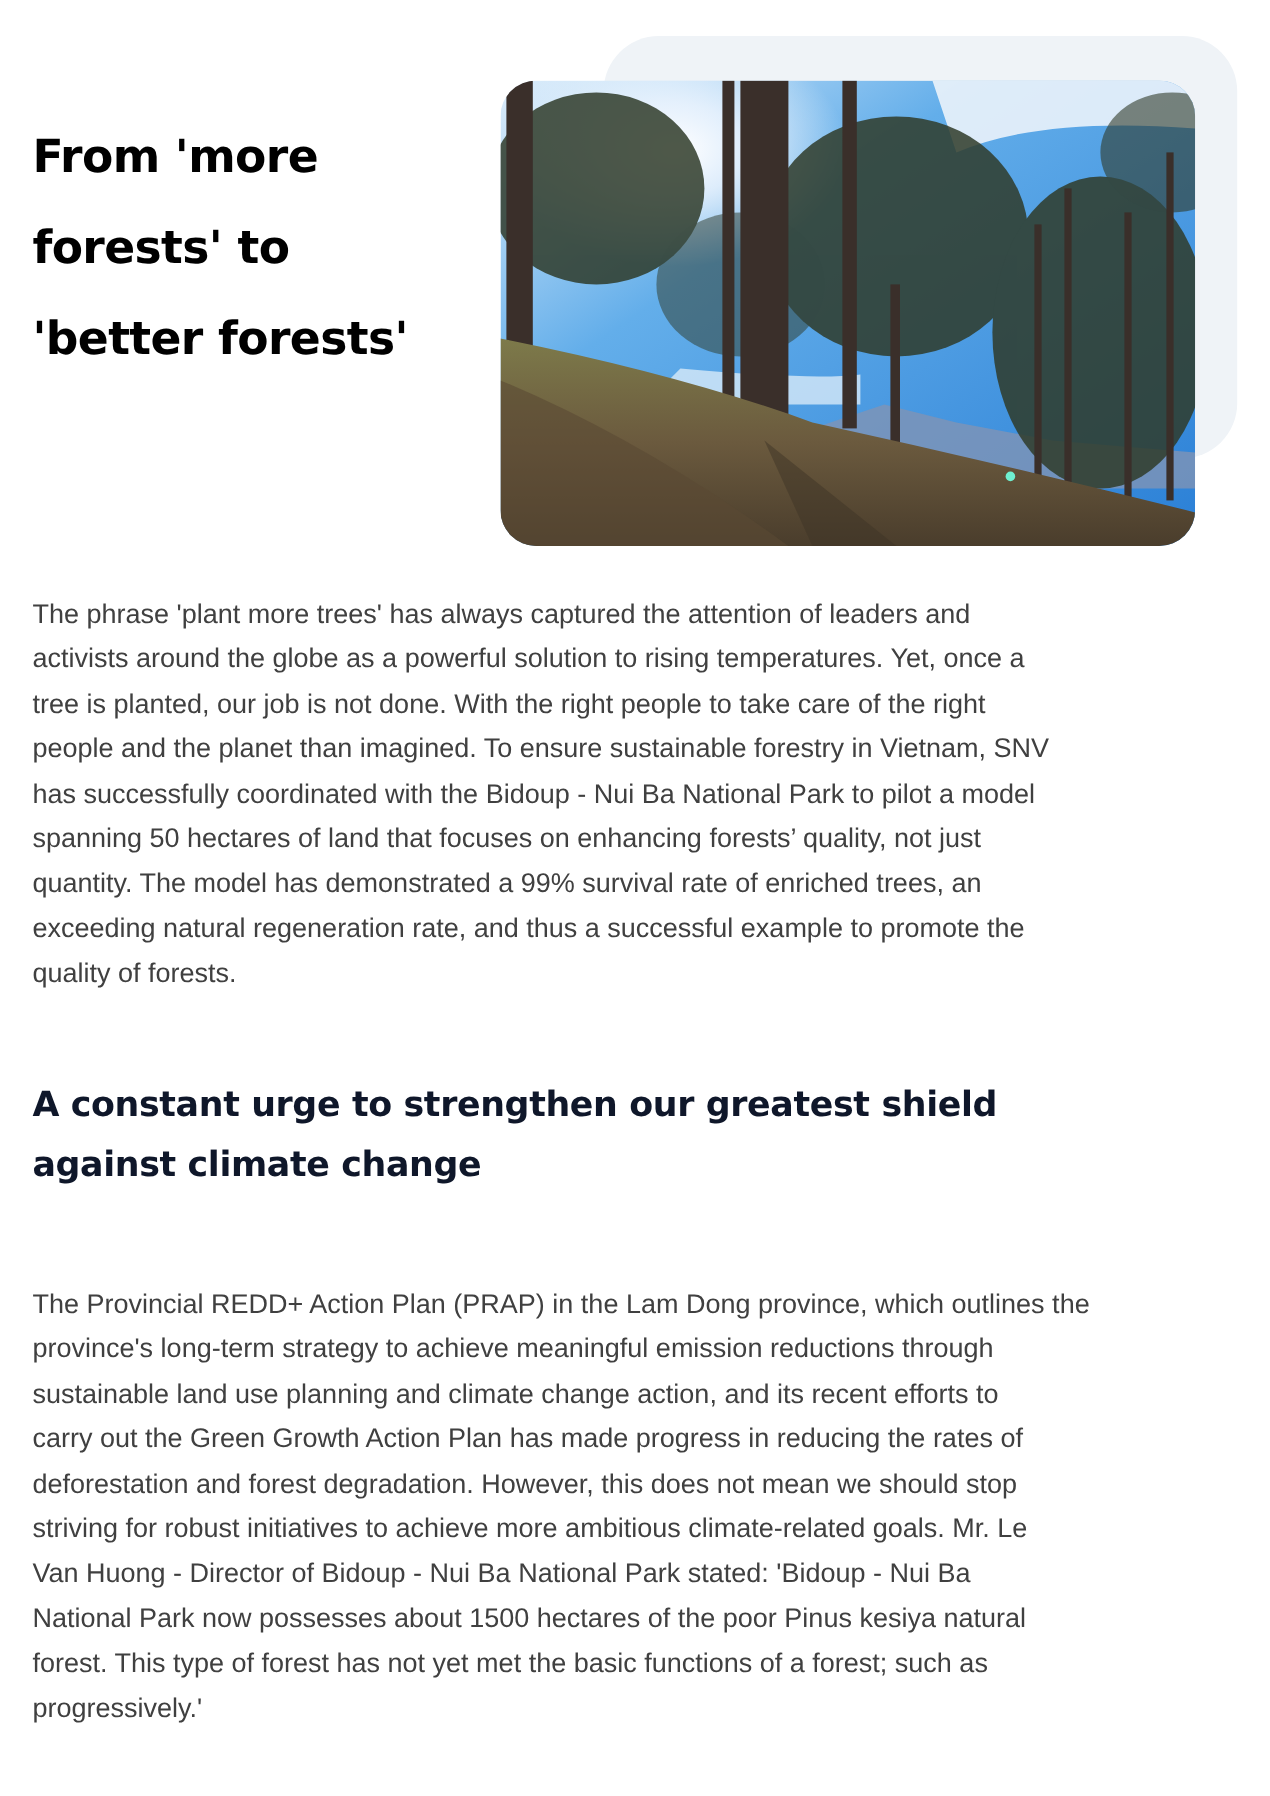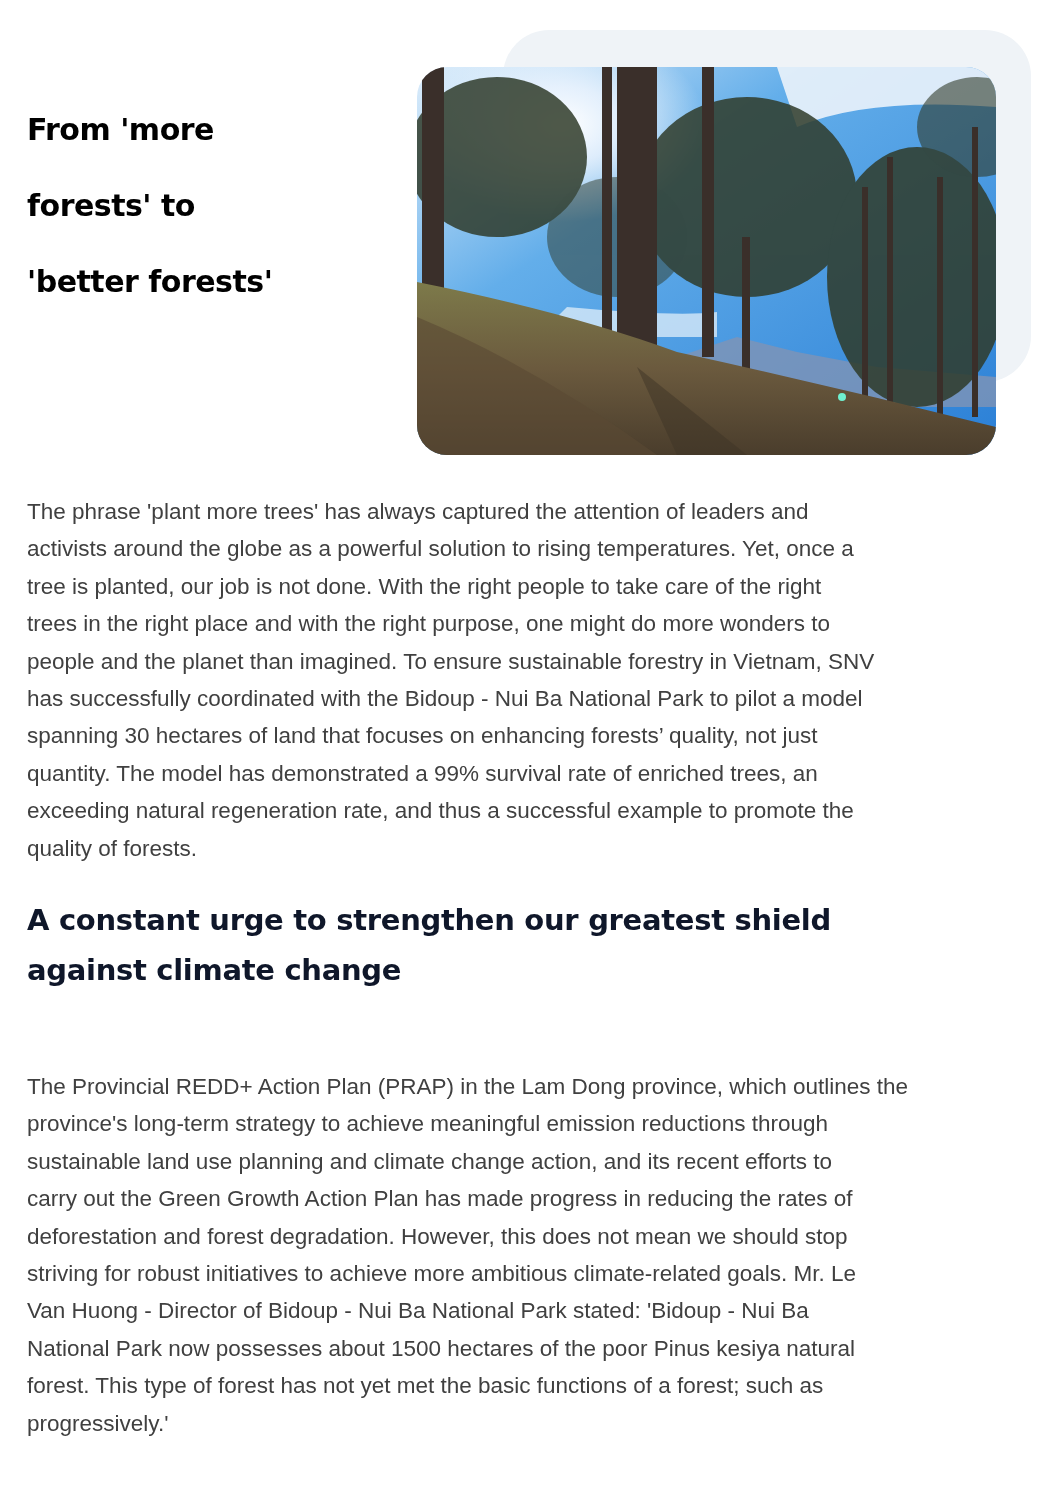--- a/index.html
+++ b/index.html
@@ -1,20 +1,20 @@
 <!DOCTYPE html>
 <html><head>
   <meta charset="utf-8">
   <style>
     html, body { margin: 0; padding: 0; background: #ffffff; }
     body { width: 1058px; height: 1497px; position: relative; overflow: hidden; font-family: "DejaVu Sans", sans-serif; color: #111; }
     .bg-panel { position: absolute; left: 503px; top: 30px; width: 528px; height: 352px; background: #eff3f7; border-radius: 46px; }
     .photo { position: absolute; left: 417px; top: 67px; width: 579px; height: 388px; border-radius: 30px; overflow: hidden; }
     .photo svg { display: block; width: 100%; height: 100%; }
-    .title { position: absolute; left: 27px; top: 92px; width: 400px; margin: 0; font-family: "DejaVu Sans", sans-serif; font-weight: bold; font-size: 30px; line-height: 76px; letter-spacing: -0.5px; color: #000; }
+    .title { position: absolute; left: 27px; top: 92px; width: 400px; margin: 0; font-family: "DejaVu Sans", sans-serif; font-weight: bold; font-size: 38px; line-height: 76px; letter-spacing: -0.5px; color: #000; }
     .title span { display: block; white-space: nowrap; }
     .para { position: absolute; left: 27px; margin: 0; font-family: "Liberation Sans", sans-serif; font-size: 22.5px; line-height: 37.4px; color: #404040; }
     .para span { display: block; white-space: nowrap; }
     .p1 { top: 493px; }
     .h2 { position: absolute; left: 27px; top: 895px; margin: 0; font-family: "DejaVu Sans", sans-serif; font-weight: bold; font-size: 29px; line-height: 50px; letter-spacing: -0.3px; color: #0f172a; }
     .h2 span { display: block; white-space: nowrap; }
     .p2 { top: 1068px; }
   </style>
 </head>
 <body>
@@ -73,24 +73,23 @@
 <h1 class="title">
   <span>From 'more</span>
   <span>forests' to</span>
   <span>'better forests'</span>
 </h1>
 
 <p class="para p1">
   <span>The phrase 'plant more trees' has always captured the attention of leaders and</span>
   <span>activists around the globe as a powerful solution to rising temperatures. Yet, once a</span>
   <span>tree is planted, our job is not done. With the right people to take care of the right</span>
-  <span>trees in the right place and with the right purpose, one might do more wonders to</span>
   <span>people and the planet than imagined. To ensure sustainable forestry in Vietnam, SNV</span>
   <span>has successfully coordinated with the Bidoup - Nui Ba National Park to pilot a model</span>
-  <span>spanning 30 hectares of land that focuses on enhancing forests’ quality, not just</span>
+  <span>spanning 50 hectares of land that focuses on enhancing forests’ quality, not just</span>
   <span>quantity. The model has demonstrated a 99% survival rate of enriched trees, an</span>
   <span>exceeding natural regeneration rate, and thus a successful example to promote the</span>
   <span>quality of forests.</span>
 </p>
 
 <h2 class="h2">
   <span>A constant urge to strengthen our greatest shield</span>
   <span>against climate change</span>
 </h2>
 

